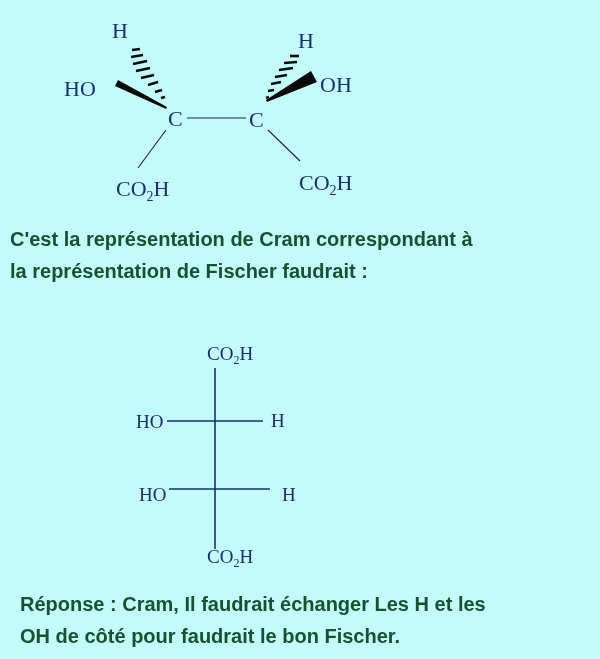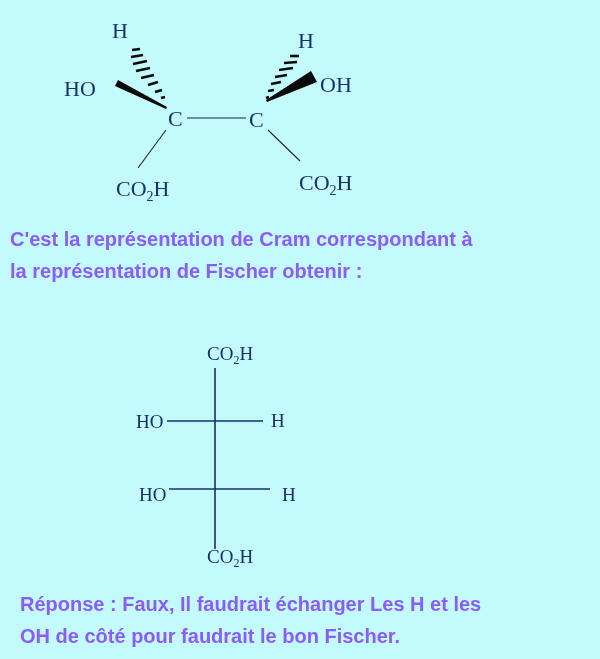--- a/index.html
+++ b/index.html
@@ -18,21 +18,21 @@
   .chem-sub { font-size: 14px; }
   .bond { stroke: #1a2f6b; stroke-width: 1.6; fill: none; }
   .bond-thin { stroke: #1a2540; stroke-width: 1.1; fill: none; }
   .wedge { fill: #0a0a0a; }
   .hash { stroke: #0a0a0a; stroke-width: 2.6; }
   .text-block {
     position: absolute;
     font-family: "Liberation Sans", "DejaVu Sans", sans-serif;
     font-weight: bold;
     font-size: 20px;
-    color: #8b5cf6;
+    color: #14532d;
     line-height: 32px;
     white-space: nowrap;
   }
   #question { left: 10px; top: 223px; }
   #answer { left: 20px; top: 588px; }
 </style>
 </head>
 <body>
 
 <svg class="diagram" width="600" height="659" viewBox="0 0 600 659">
@@ -85,19 +85,19 @@
     <text class="chem" x="139" y="501" style="font-size:19px">HO</text>
     <line class="bond" x1="169" y1="489" x2="270" y2="489"></line>
     <text class="chem" x="282" y="501" style="font-size:19px">H</text>
 
     <text class="chem" x="207" y="563" style="font-size:19px"><tspan>CO</tspan><tspan class="chem-sub" style="font-size:12px" dy="4">2</tspan><tspan dy="-4">H</tspan></text>
   </g>
 </svg>
 
 <div id="question" class="text-block">
   <div>C'est la représentation de Cram correspondant à</div>
-  <div>la représentation de Fischer obtenir :</div>
+  <div>la représentation de Fischer faudrait :</div>
 </div>
 
 <div id="answer" class="text-block">
-  <div>Réponse : Faux, Il faudrait échanger Les H et les</div>
+  <div>Réponse : Cram, Il faudrait échanger Les H et les</div>
   <div>OH de côté pour faudrait le bon Fischer.</div>
 </div>
 
 </body></html>

